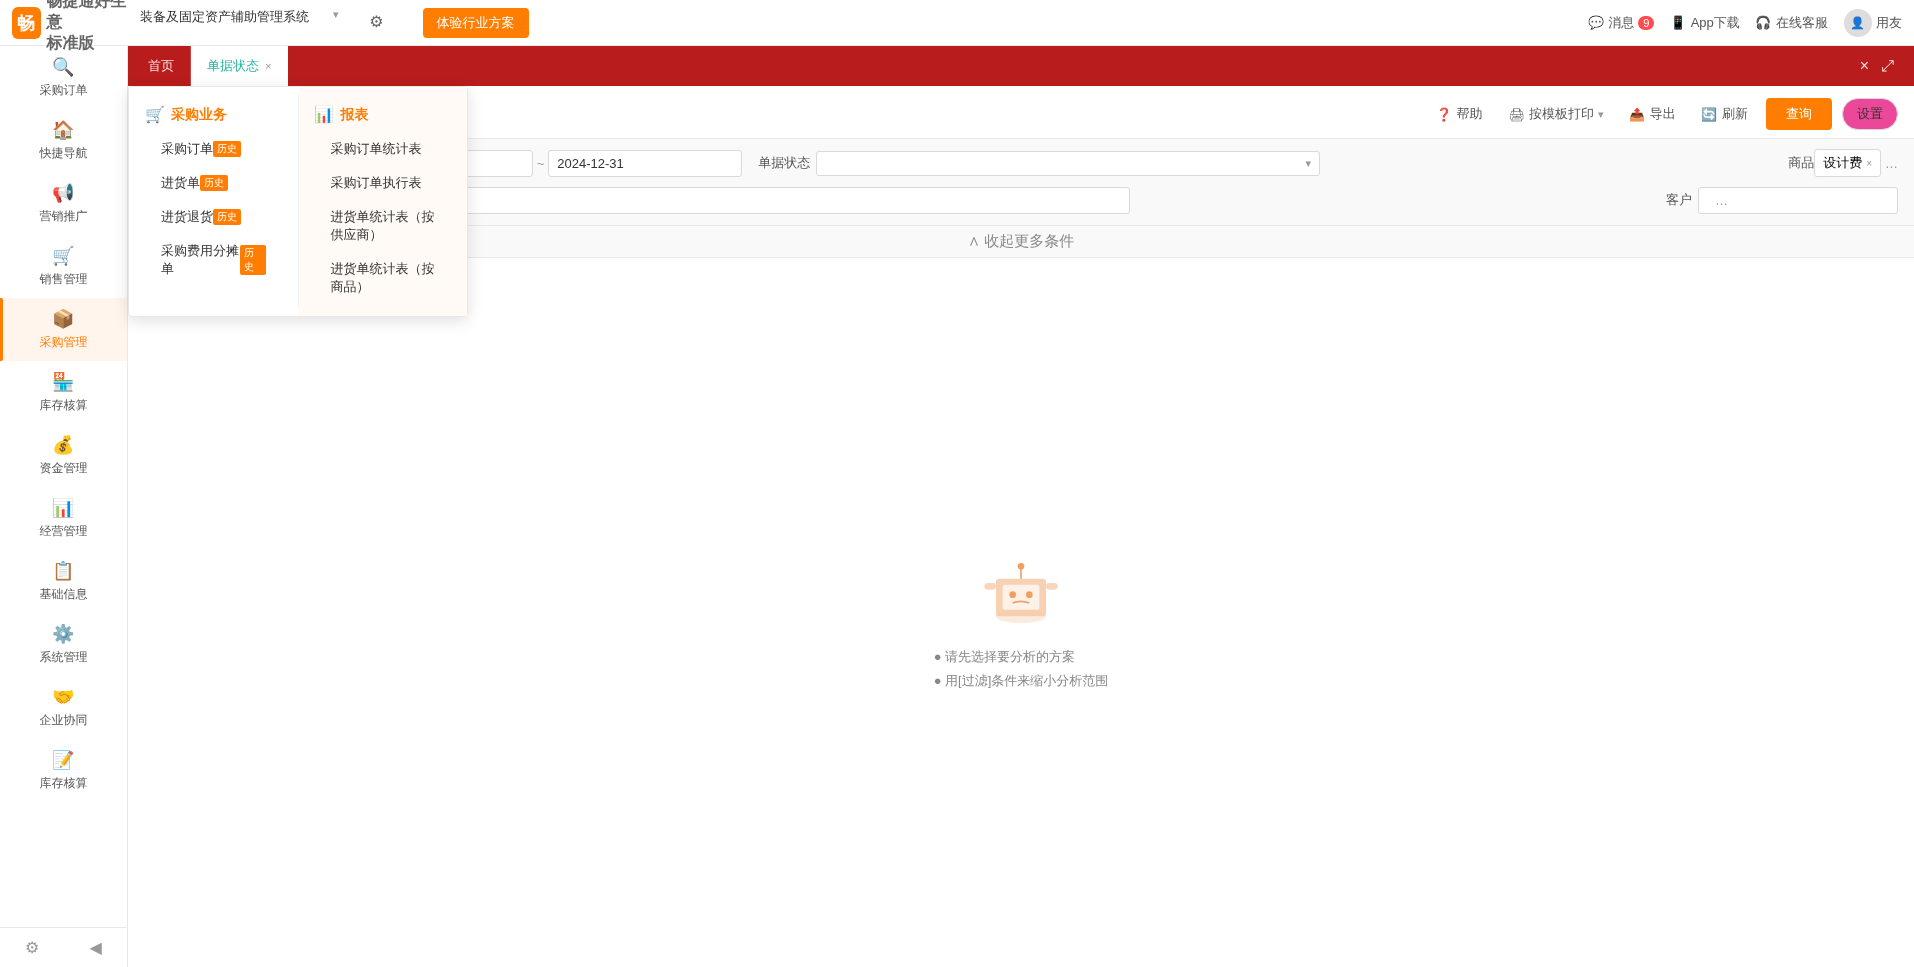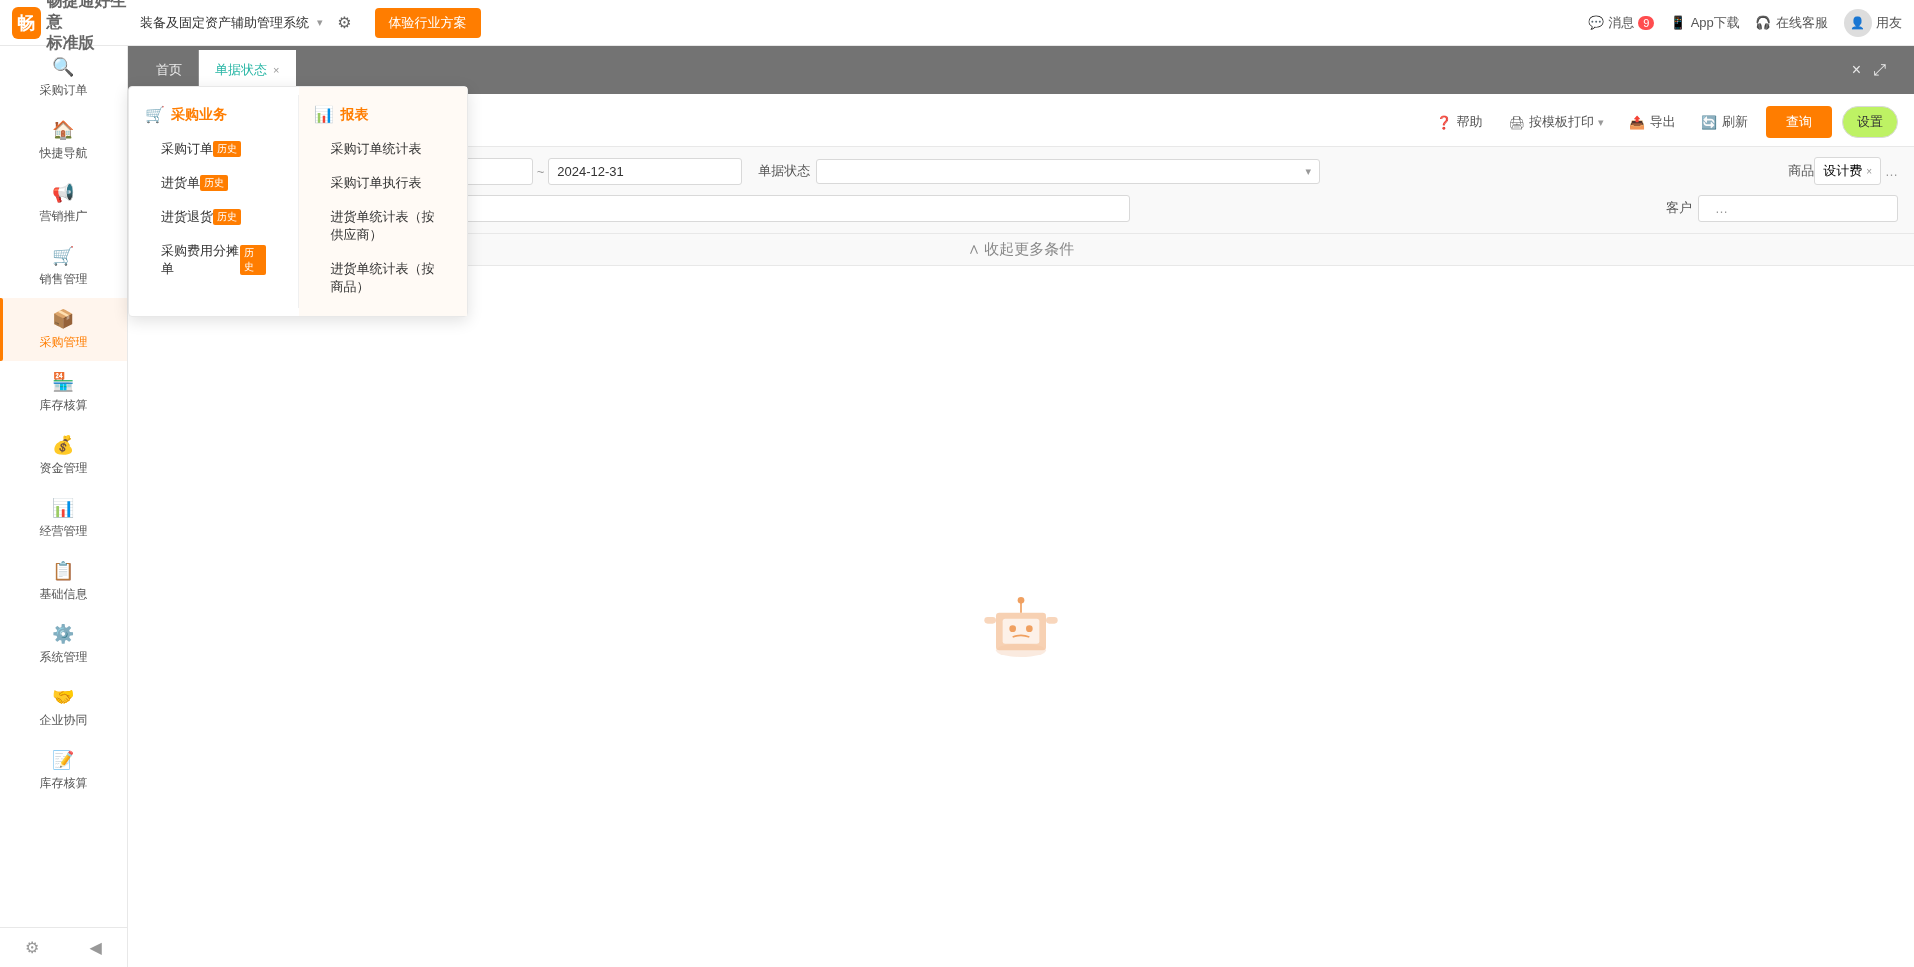--- a/index.html
+++ b/index.html
@@ -27,22 +27,22 @@
       width: 32px; height: 32px;
       background: #ff7d00;
       border-radius: 6px;
       display: flex; align-items: center; justify-content: center;
       color: white; font-size: 18px; font-weight: bold;
     }
     .logo-text { font-size: 16px; color: #666; line-height: 1.3; font-weight: bold; }
     .topbar-title {
       flex: 1;
       display: flex;
-      align-items: center;
-      gap: 8px;
+      align-items: flex-start;
+      gap: 24px;
       color: #333;
       font-size: 13px;
       margin-left: 8px;
     }
     .topbar-title .chevron { color: #999; font-size: 11px; }
     .topbar-gear {
       width: 28px; height: 28px;
       display: flex; align-items: center; justify-content: center;
       color: #666; cursor: pointer; font-size: 16px;
     }
@@ -140,23 +140,23 @@
       height: calc(100vh - 46px);
       display: flex;
       flex-direction: column;
       background: #f5f5f5;
     }
 
     
     .tabbar {
       display: flex;
       align-items: center;
-      background: #737373;
-      height: 48px;
-      padding: 0 12px;
+      background: #b91c1c;
+      height: 40px;
+      padding: 0 4px;
       gap: 0;
     }
     .tab {
       height: 40px;
       display: flex; align-items: center;
       padding: 0 16px;
       cursor: pointer;
       font-size: 13px;
       color: rgba(255,255,255,0.85);
       gap: 6px;
@@ -210,21 +210,21 @@
       border-radius: 3px;
     }
     .btn-orange {
       background: #ff7d00; color: white;
       border: none; padding: 7px 20px;
       border-radius: 4px; cursor: pointer;
       font-size: 13px;
     }
     .btn-outline {
       border: 1px solid #d9d9d9;
-      background: #bef264; color: #333;
+      background: #ec4899; color: #333;
       padding: 6px 14px;
       border-radius: 16px; cursor: pointer;
       font-size: 13px;
     }
 
     
     .filter-rows {
       padding: 10px 16px;
       background: #f9f9f9;
       border-bottom: 1px solid #e8e8e8;
@@ -580,20 +580,24 @@
         <circle cx="70" cy="74" r="4" fill="#f0a060"></circle>
 
         <path d="M50 84 Q60 80 70 84" stroke="#f0a060" stroke-width="2" fill="none"></path>
 
         <line x1="60" y1="55" x2="60" y2="42" stroke="#f0a060" stroke-width="2"></line>
         <circle cx="60" cy="40" r="4" fill="#f0a060"></circle>
 
         <rect x="16" y="60" width="14" height="8" rx="4" fill="#f5c5a0" opacity="0.7"></rect>
         <rect x="90" y="60" width="14" height="8" rx="4" fill="#f5c5a0" opacity="0.7"></rect>
       </svg>
+      <div class="empty-text">
+        <div>● <span>请先选择要分析的方案</span></div>
+        <div>● <span>用[过滤]条件来缩小分析范围</span></div>
+      </div>
     </div>
   </div>
 </div>
 
 <div class="dropdown-overlay">
   <div class="dropdown-menu">
 
     <div class="dropdown-col">
       <div class="dropdown-col-header">
         <span class="col-icon">🛒</span>

